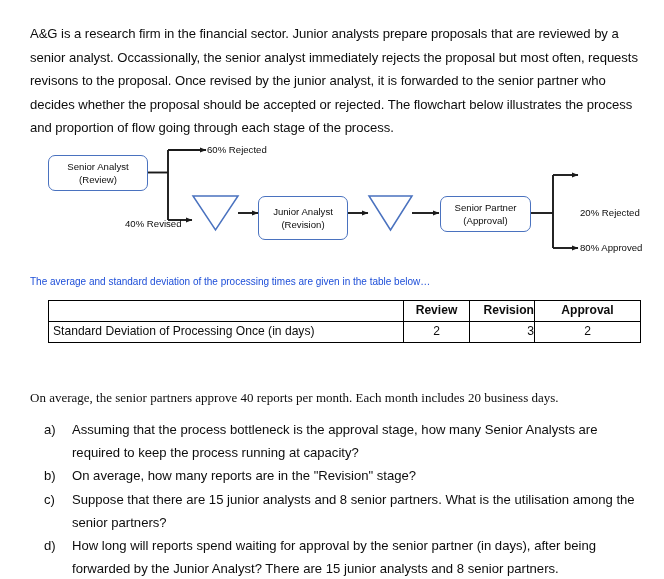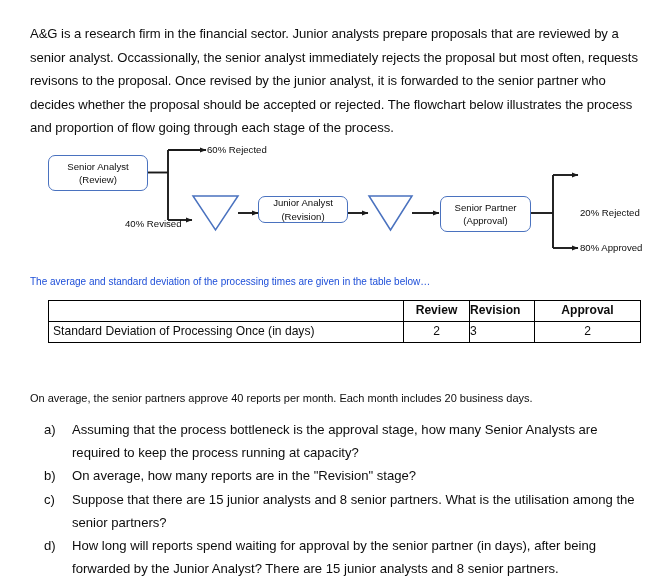--- a/index.html
+++ b/index.html
@@ -92,33 +92,34 @@
     border: 1.1px solid #000000;
     font-size: 12.1px;
     line-height: 15px;
     color: #0d0d0d;
     padding: 1px 0 2px 0;
     height: 17px;
     font-weight: normal;
   }
   .tbl .c-label { width: 350px; text-align: left; padding-left: 4px; }
   .tbl .c-rev   { width: 65px;  text-align: center; }
-  .tbl .c-rvs   { width: 64px;  text-align: left; margin-left: 16px; }
+  .tbl .c-rvs   { width: 64px;  text-align: right; margin-left: 16px; }
   .tbl .c-apr   { width: 105px; text-align: center; margin-top: 38px; }
   .tbl thead td { font-weight: bold; text-align: center; }
   .tbl thead td.c-label { background: #ffffff; }
 
   
   .avgline {
     position: absolute;
     left: 30px;
     top: 388px;
-    font-size: 11px;
+    font-size: 13px;
     line-height: 20px;
     color: #0d0d0d;
+    font-family: Liberation Serif, serif;
   }
 
   .qlist {
     position: absolute;
     left: 44px;
     top: 418px;
     width: 600px;
   }
   .qrow {
     display: flex;
@@ -173,21 +174,21 @@
       <path d="M193,66 L238,66 L215.5,100 z" stroke="#4a72bf" stroke-width="1.5" fill="none"></path>
 
       <path d="M369,66 L412,66 L390.5,100 z" stroke="#4a72bf" stroke-width="1.5" fill="none"></path>
     </svg>
 
     <div class="nodebox" style="left:48px; top:155px; width:100px; height:36px; margin-top:-130px;">
       <span class="l1">Senior Analyst</span>
       <span class="l2">(Review)</span>
     </div>
 
-    <div class="nodebox" style="left:258px; top:196px; width:90px; height:27px; margin-top:-130px;">
+    <div class="nodebox" style="left:258px; top:196px; width:90px; height:44px; margin-top:-130px;">
       <span class="l1">Junior Analyst</span>
       <span class="l2">(Revision)</span>
     </div>
 
     <div class="nodebox" style="left:440px; top:196px; width:91px; height:36px; margin-top:-130px;">
       <span class="l1">Senior Partner</span>
       <span class="l2">(Approval)</span>
     </div>
 
     <div class="flowlabel" style="left:207px; top:14px;">60% Rejected</div>

